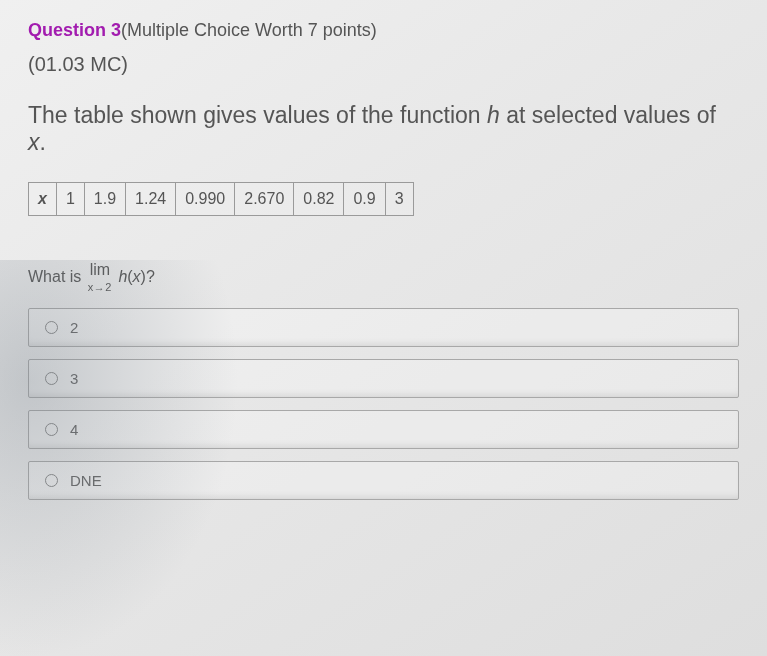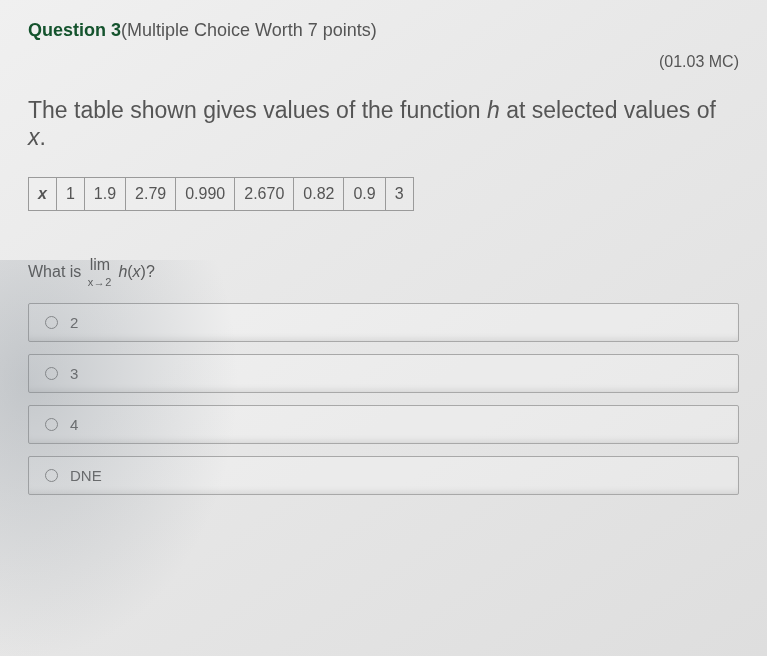--- a/index.html
+++ b/index.html
@@ -17,22 +17,22 @@
     body::before {
       content: "";
       position: absolute;
       left: -60px; top: 260px;
       width: 300px; height: 400px;
       background: radial-gradient(ellipse at 30% 30%, rgba(120,130,140,0.35), transparent 70%);
       pointer-events: none;
     }
     .q-header { margin-bottom: 10px; }
     .q-title { font-size: 18px; color: #555; }
-    .q-title b { font-weight: 700; color: #14532d; }
-    .q-code { font-size: 16px; color: #555; margin-top: 12px; margin-bottom: 26px; text-align: right; }
+    .q-title b { font-weight: 700; color: #a21caf; }
+    .q-code { font-size: 20px; color: #555; margin-top: 12px; margin-bottom: 26px; }
     .prompt { font-size: 23px; color: #555; margin-bottom: 26px; }
     .prompt i { font-style: italic; }
 
     table.func {
       border-collapse: collapse;
       margin-bottom: 46px;
       font-size: 16px;
       color: #555;
       background: rgba(255,255,255,0.1);
     }
@@ -87,21 +87,21 @@
 <div class="prompt">
   <span>The table shown gives values of the function </span><i>h</i><span> at selected values of </span><i>x</i><span>.</span>
 </div>
 
 <table class="func">
   <tbody>
       <tr>
     <td class="row-label bold"><i>x</i></td>
     <td>1</td>
     <td>1.9</td>
-    <td>2.79</td>
+    <td>1.24</td>
     <td>0.990</td>
     <td>2.670</td>
     <td>0.82</td>
     <td>0.9</td>
     <td>3</td>
   </tr>
 </tbody>
   </table>
 
 <div class="followup">

